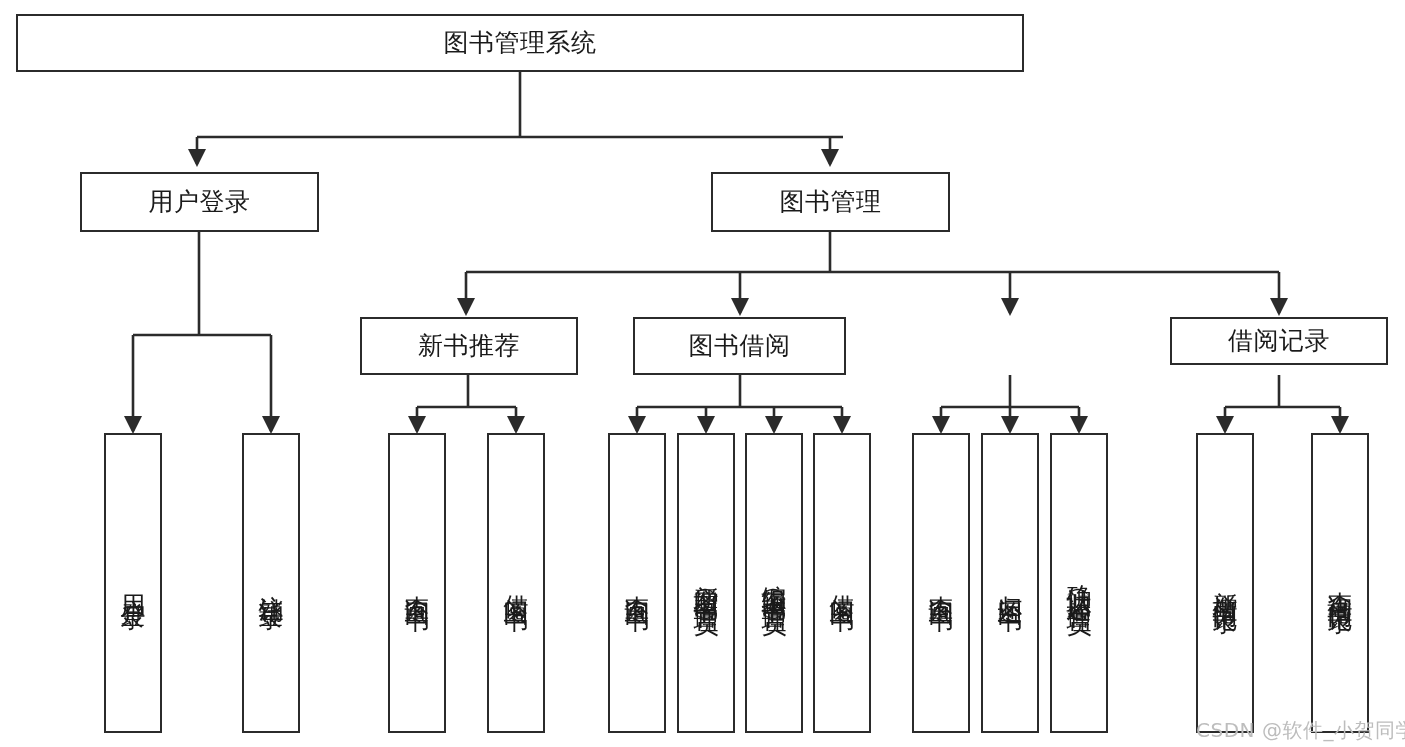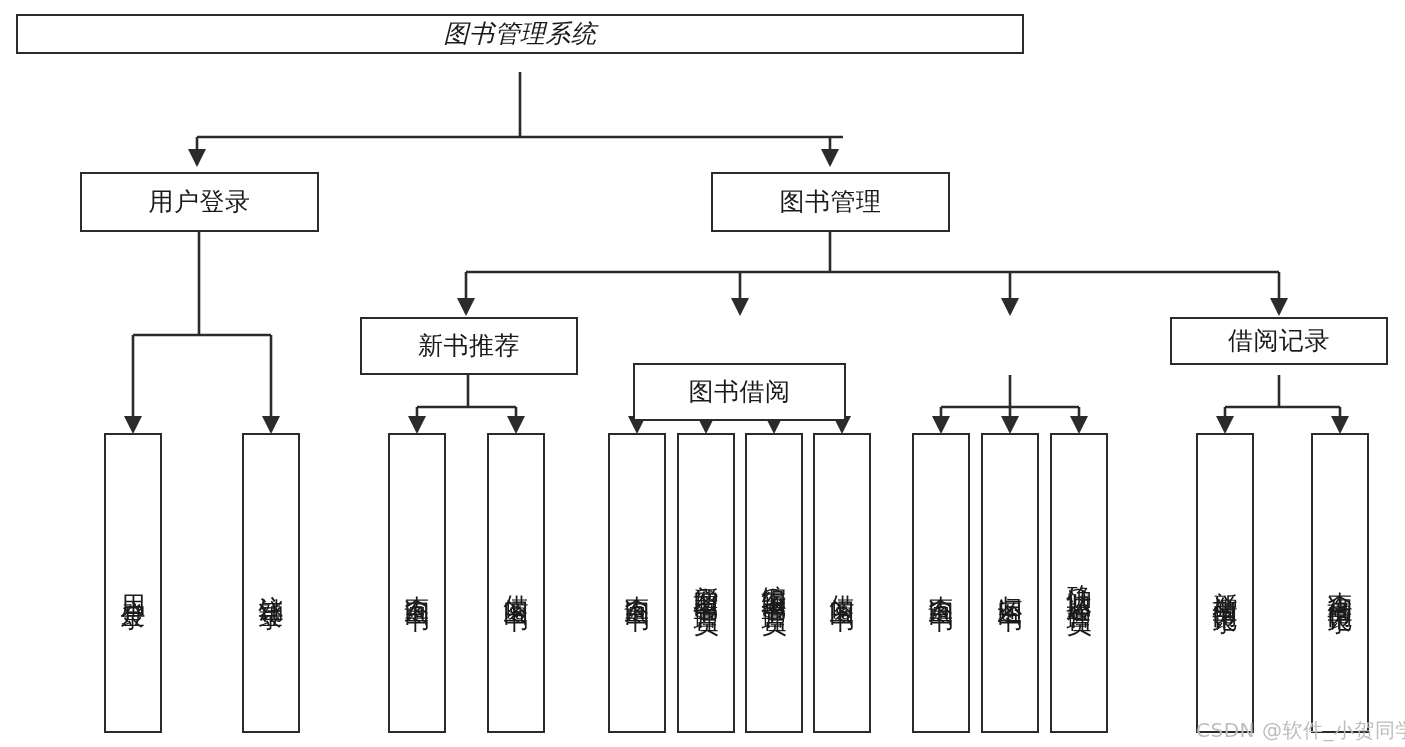--- a/index.html
+++ b/index.html
@@ -108,37 +108,37 @@
       <path d="M 1079 407 L 1079 431" marker-end="url(#arrow)"></path>
 
       <path d="M 1279 375 L 1279 407"></path>
       <path d="M 1225 407 L 1340 407"></path>
       <path d="M 1225 407 L 1225 431" marker-end="url(#arrow)"></path>
       <path d="M 1340 407 L 1340 431" marker-end="url(#arrow)"></path>
 
     </g>
   </svg>
 
-  <div class="node horizontal" style="left:16px; top:14px; width:1008px; height:40px;font-style:italic;">
+  <div class="node horizontal" style="left:16px; top:14px; width:1008px; height:58px;">
     <span class="node-label">图书管理系统</span>
   </div>
 
   <div class="node horizontal" style="left:80px; top:172px; width:239px; height:60px;">
     <span class="node-label">用户登录</span>
   </div>
 
   <div class="node horizontal" style="left:711px; top:172px; width:239px; height:60px;">
     <span class="node-label">图书管理</span>
   </div>
 
   <div class="node horizontal" style="left:360px; top:317px; width:218px; height:58px;">
     <span class="node-label">新书推荐</span>
   </div>
 
-  <div class="node horizontal" style="left:633px; top:317px; width:213px; height:58px;margin-top:46px;">
+  <div class="node horizontal" style="left:633px; top:317px; width:213px; height:58px;">
     <span class="node-label">图书借阅</span>
   </div>
 
 
   <div class="node horizontal" style="left:1170px; top:317px; width:218px; height:48px;">
     <span class="node-label">借阅记录</span>
   </div>
 
   <div class="node vertical" style="left:104px; top:433px; width:58px; height:300px;">
     <span class="node-label">用户登录</span>

